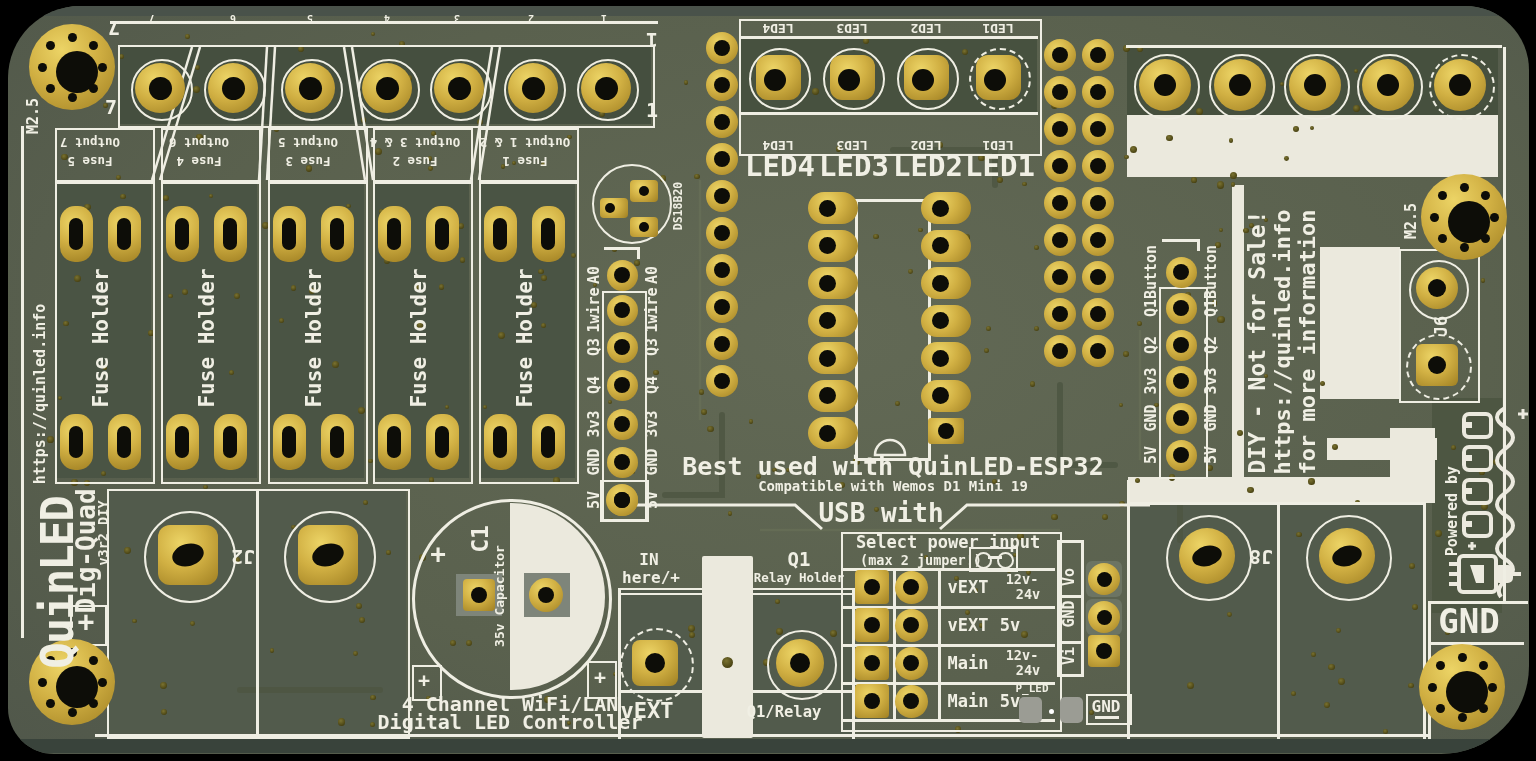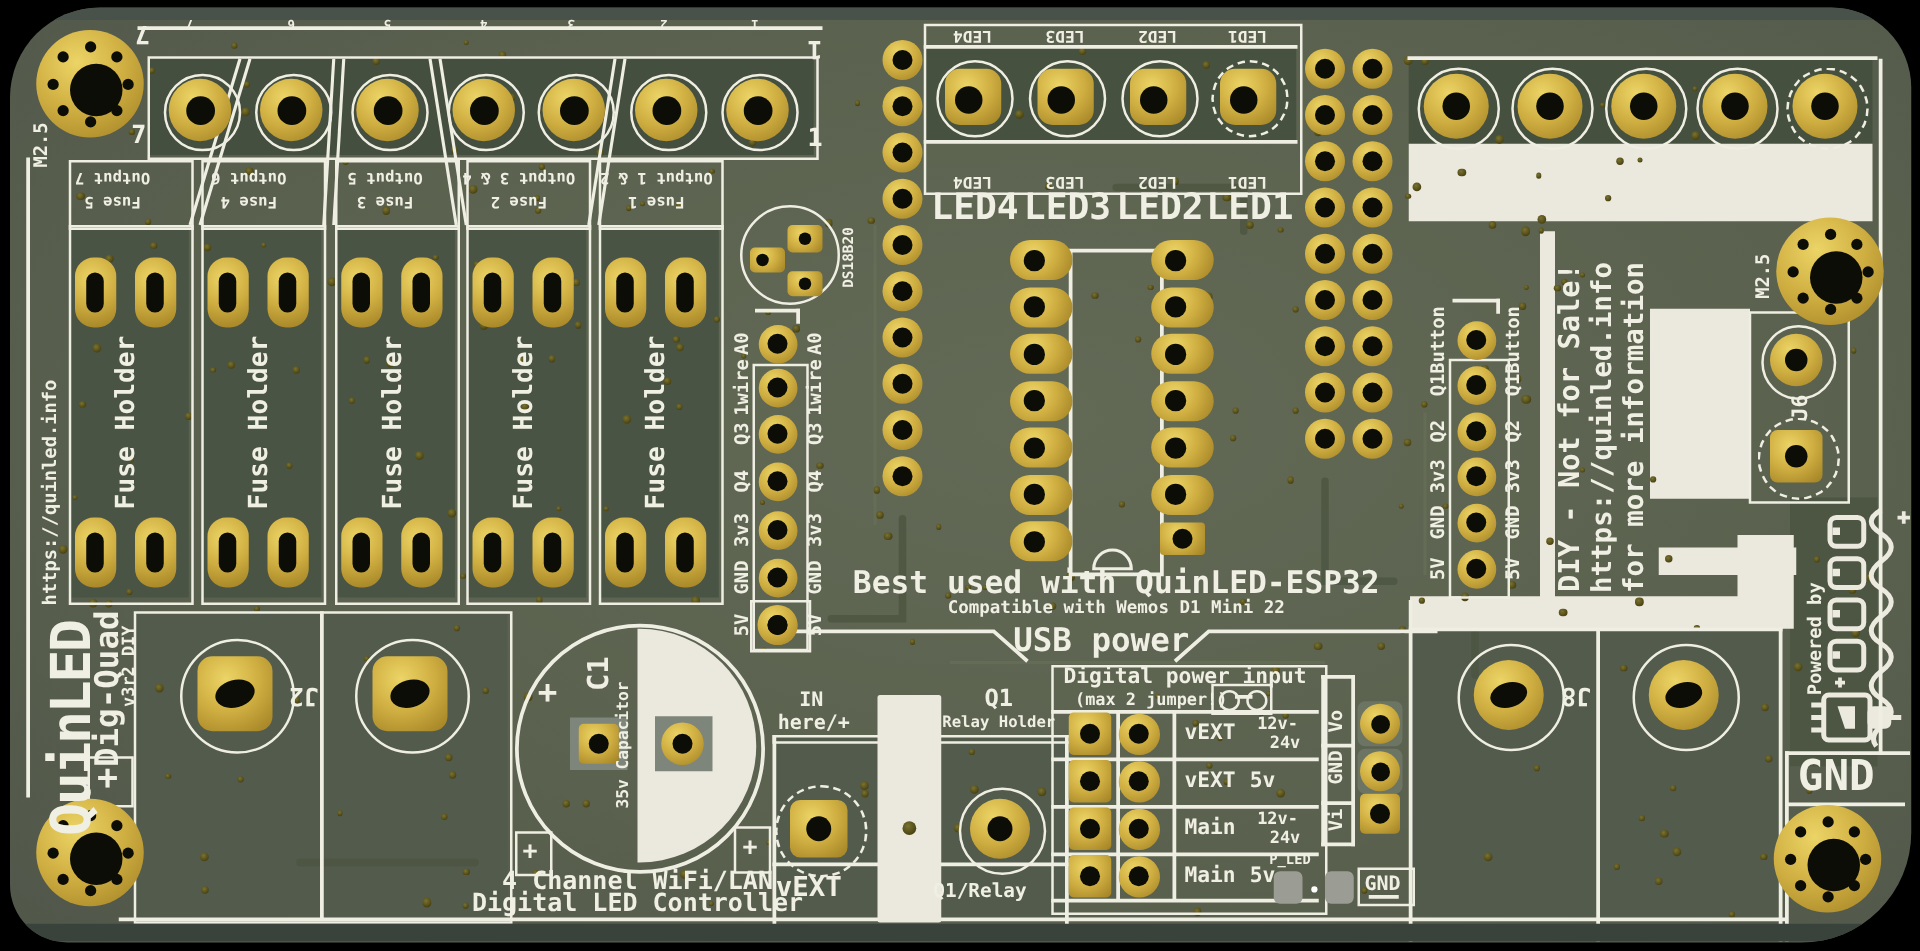--- a/index.html
+++ b/index.html
@@ -782,23 +782,23 @@
         <div class="t ccw" style="position: absolute; z-index: 30; left: 1211px; top: 418px; font-size: 15px;">GND</div>
         <div class="t ccw" style="position: absolute; z-index: 30; left: 1151px; top: 381px; font-size: 15px;">3v3</div>
         <div class="t ccw" style="position: absolute; z-index: 30; left: 1211px; top: 381px; font-size: 15px;">3v3</div>
         <div class="t ccw" style="position: absolute; z-index: 30; left: 1151px; top: 345px; font-size: 15px;">Q2</div>
         <div class="t ccw" style="position: absolute; z-index: 30; left: 1211px; top: 345px; font-size: 15px;">Q2</div>
         <div class="t ccw" style="position: absolute; z-index: 30; left: 1151px; top: 308px; font-size: 15px;">Q1</div>
         <div class="t ccw" style="position: absolute; z-index: 30; left: 1211px; top: 308px; font-size: 15px;">Q1</div>
         <div class="t ccw" style="position: absolute; z-index: 30; left: 1151px; top: 272px; font-size: 15px;">Button</div>
         <div class="t ccw" style="position: absolute; z-index: 30; left: 1211px; top: 272px; font-size: 15px;">Button</div>
         <div class="t" style="position: absolute; z-index: 30; left: 893px; top: 466px; font-size: 25px;">Best used with QuinLED-ESP32</div>
-        <div class="t" style="position: absolute; z-index: 30; left: 893px; top: 486px; font-size: 14px;">Compatible with Wemos D1 Mini 22</div>
-        <div class="t" style="position: absolute; z-index: 30; left: 881px; top: 513px; font-size: 26px;">USB power</div>
-        <div class="t" style="position: absolute; z-index: 30; left: 948px; top: 542px; font-size: 17px;">Digital power input</div>
+        <div class="t" style="position: absolute; z-index: 30; left: 893px; top: 486px; font-size: 14px;">Compatible with Wemos D1 Mini 19</div>
+        <div class="t" style="position: absolute; z-index: 30; left: 881px; top: 513px; font-size: 26px;">USB with</div>
+        <div class="t" style="position: absolute; z-index: 30; left: 948px; top: 542px; font-size: 17px;">Select power input</div>
         <div class="t" style="position: absolute; z-index: 30; left: 921px; top: 561px; font-size: 13.5px;">(max 2 jumper!)</div>
         <div class="t" style="position: absolute; z-index: 30; left: 968px; top: 587px; font-size: 17px;">vEXT</div>
         <div class="t" style="position: absolute; z-index: 30; left: 1022px; top: 580px; font-size: 13.5px;">12v-</div>
         <div class="t" style="position: absolute; z-index: 30; left: 1028px; top: 595px; font-size: 13.5px;">24v</div>
         <div class="t" style="position: absolute; z-index: 30; left: 968px; top: 625px; font-size: 17px;">vEXT</div>
         <div class="t" style="position: absolute; z-index: 30; left: 1010px; top: 625px; font-size: 17px;">5v</div>
         <div class="t" style="position: absolute; z-index: 30; left: 968px; top: 663px; font-size: 17px;">Main</div>
         <div class="t" style="position: absolute; z-index: 30; left: 1022px; top: 656px; font-size: 13.5px;">12v-</div>
         <div class="t" style="position: absolute; z-index: 30; left: 1028px; top: 671px; font-size: 13.5px;">24v</div>
         <div class="t" style="position: absolute; z-index: 30; left: 968px; top: 701px; font-size: 17px;">Main</div>

